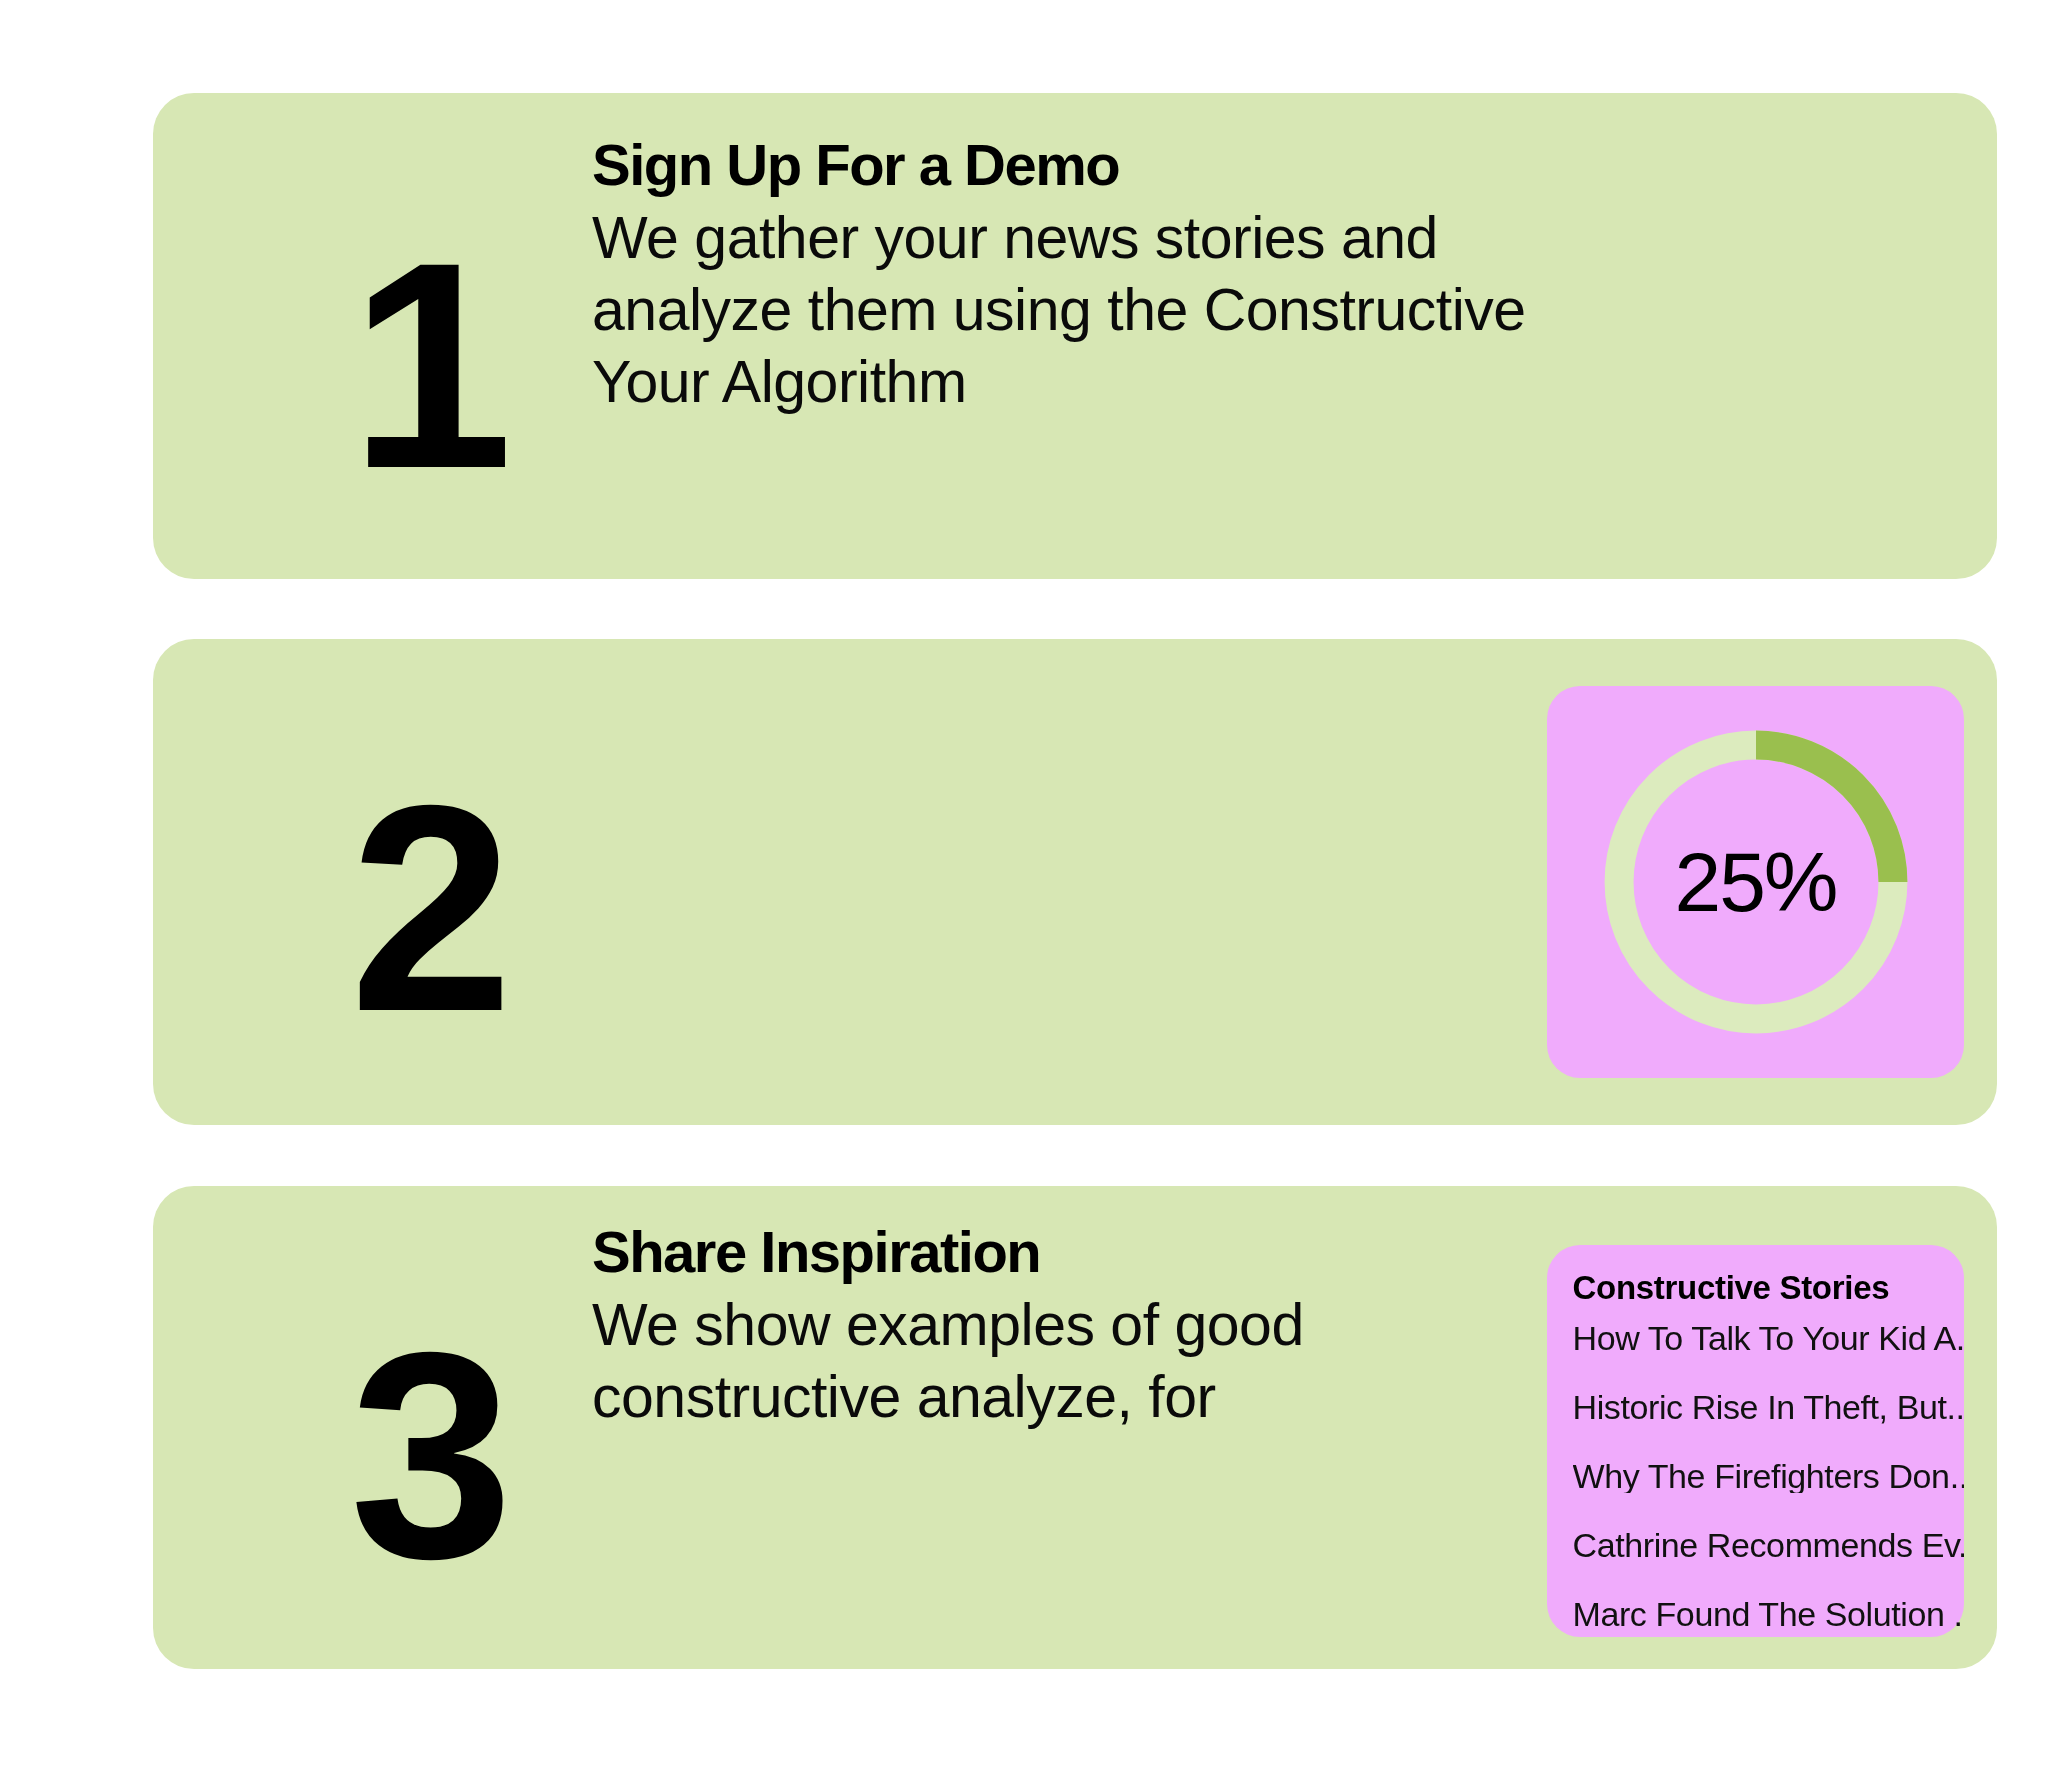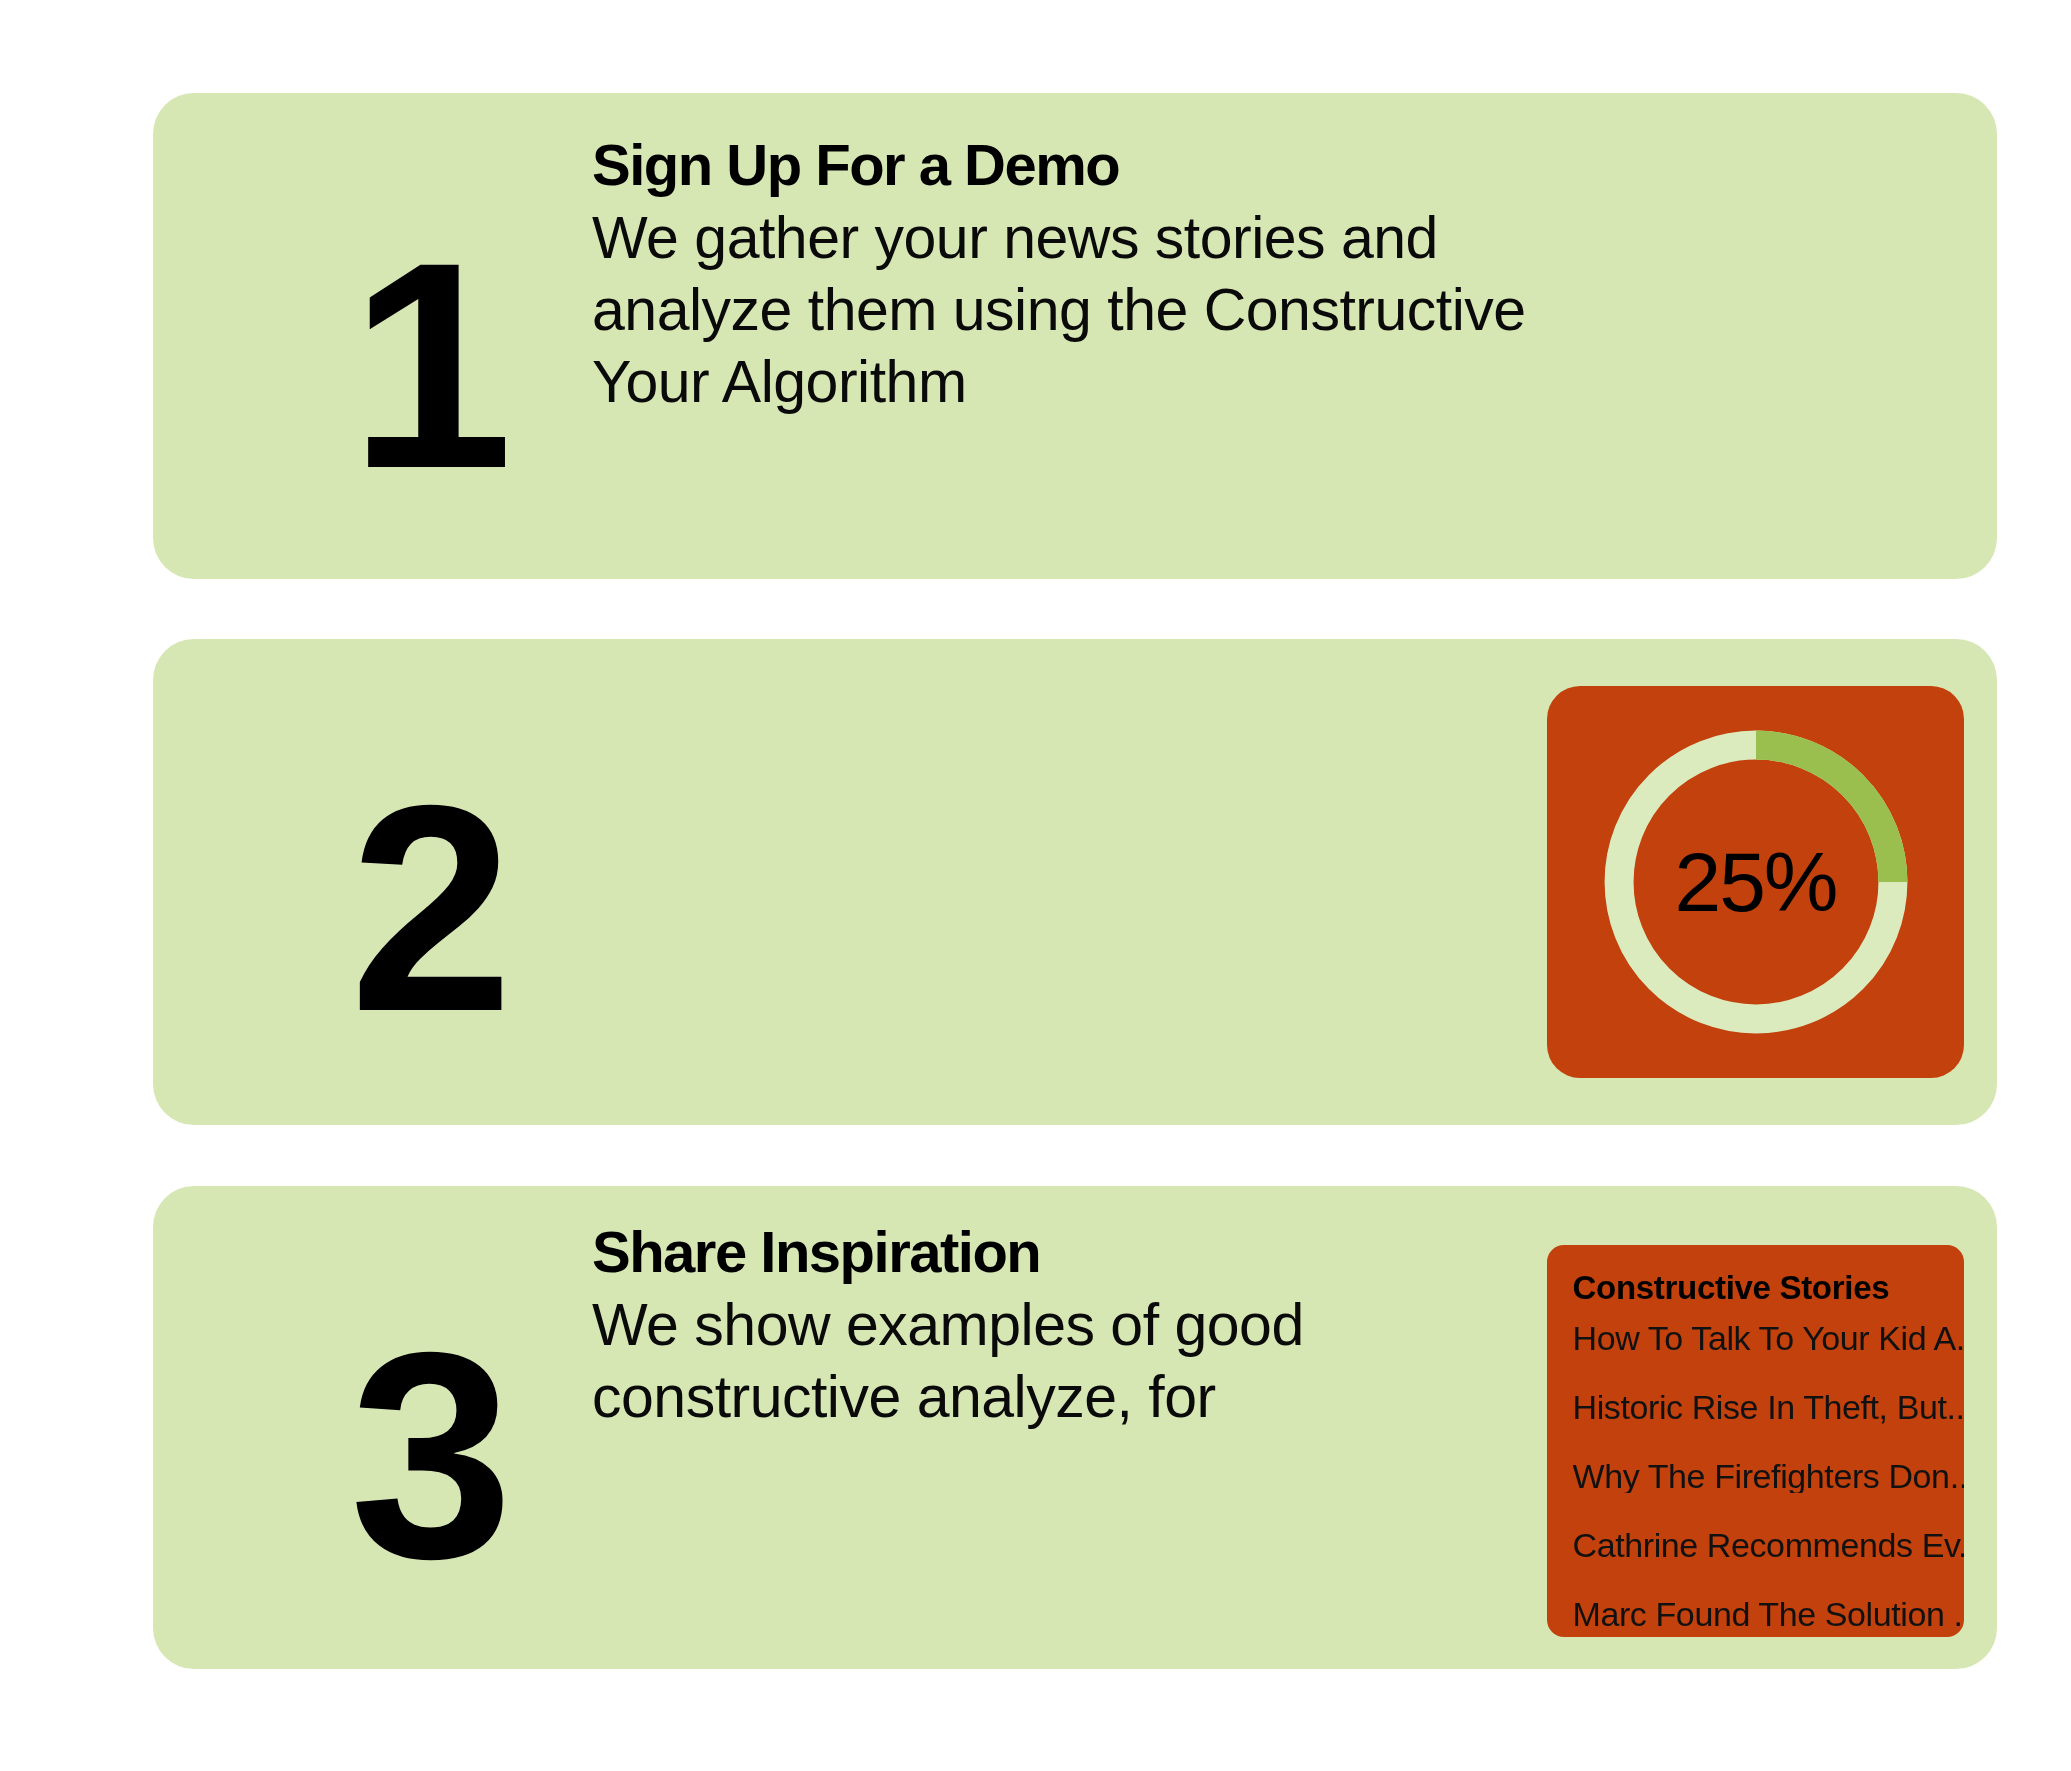--- a/index.html
+++ b/index.html
@@ -79,37 +79,36 @@
     line-height: 1.22;
     color: #0a0a0a;
     letter-spacing: -0.5px;
     margin: 0;
   }
   .step-body .ln { display: block; }
 
   
   .inset-panel {
     position: absolute;
-    background: #c2410c;
+    background: #f0abfc;
     border-radius: 33px;
     box-sizing: border-box;
   }
   #donut-panel {
     left: 1394px;   
     top: 47px;      
     width: 417px;
     height: 392px;
   }
   #stories-panel {
     left: 1394px;   
     top: 59px;      
     width: 417px;
     height: 392px;
     padding: 25.5px 0 0 25.5px;
-    border-radius: 17px;
   }
 
   
   .donut-wrap {
     position: absolute;
     left: 50%;
     top: 50%;
     width: 316px;
     height: 316px;
     margin-left: -158px;

